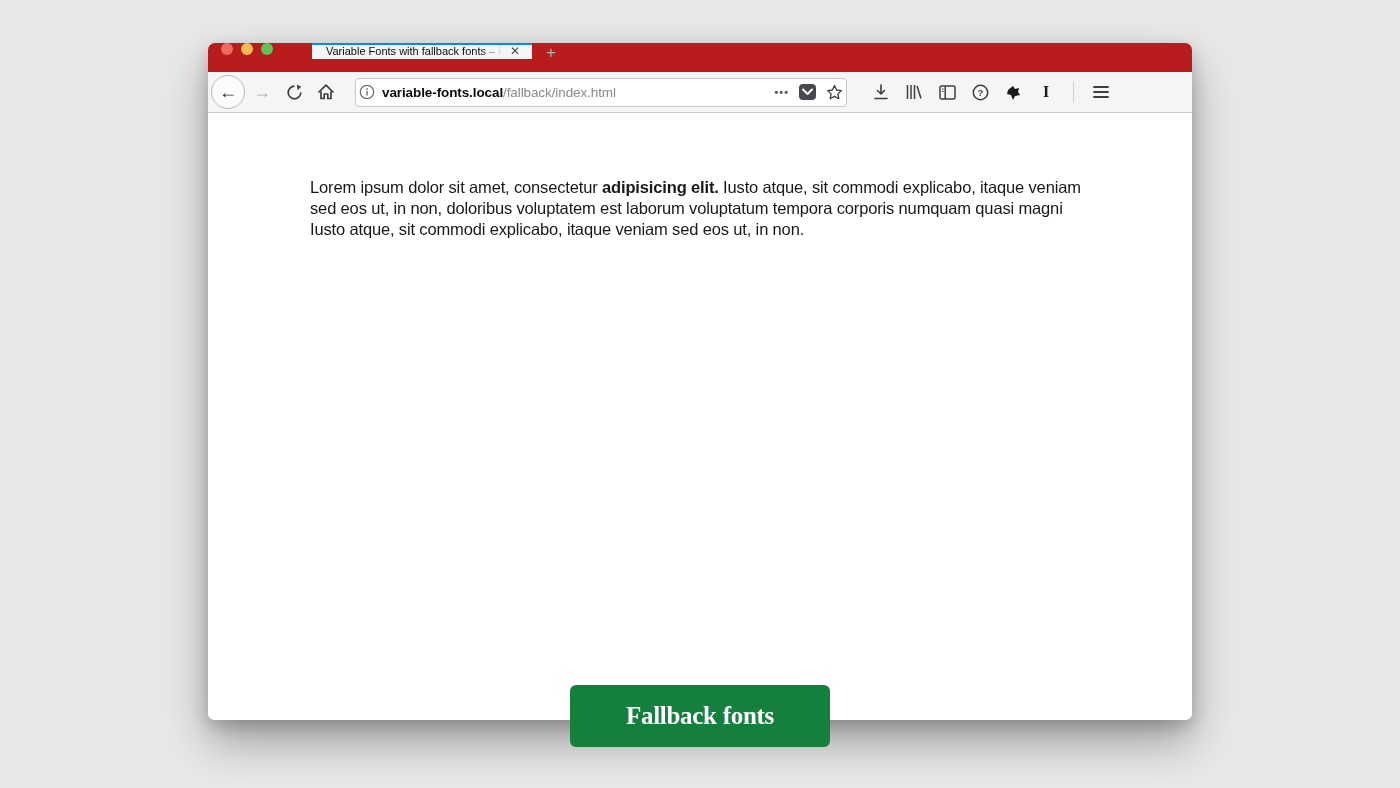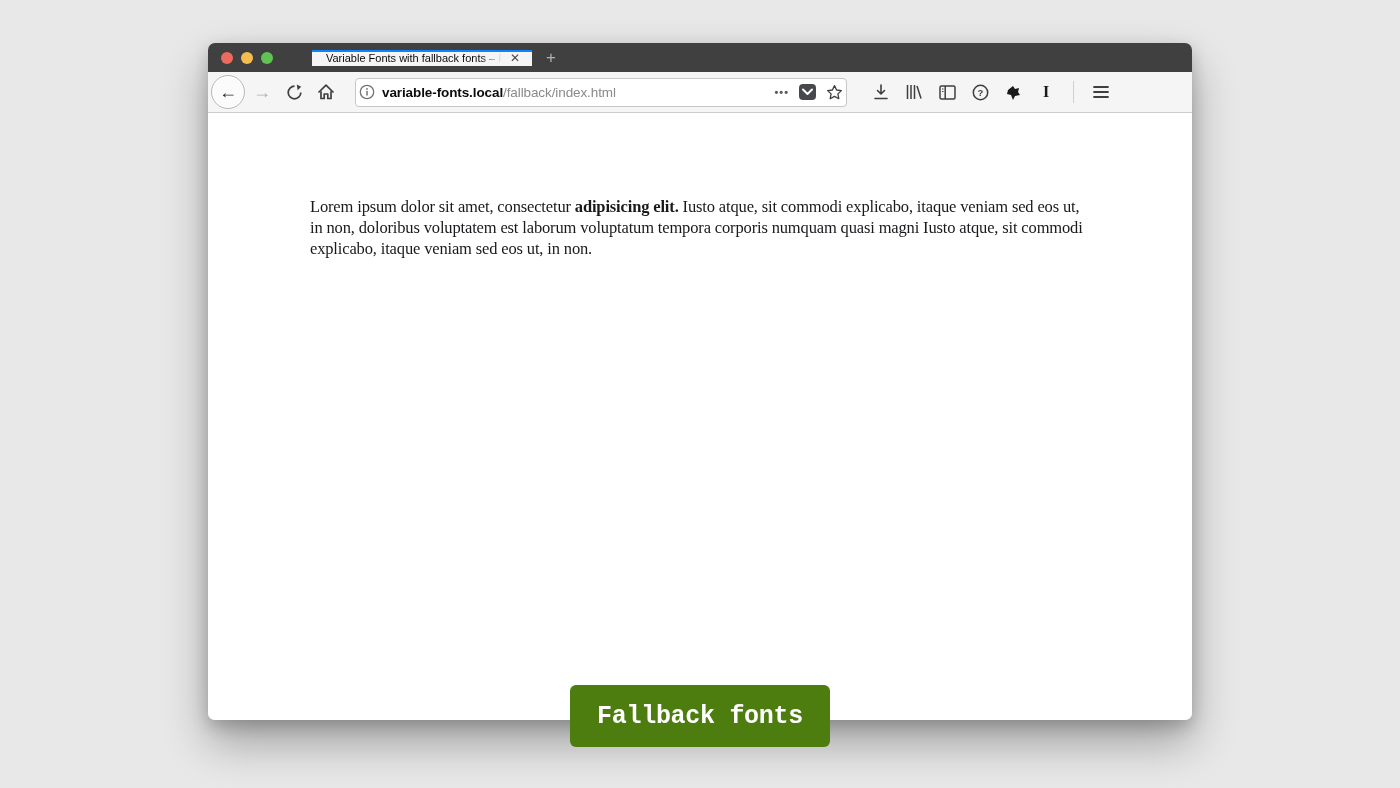--- a/index.html
+++ b/index.html
@@ -13,22 +13,22 @@
   
   .window {
     position:absolute; left:208px; top:43px; width:984px; height:677px;
     border-radius:7px;
     box-shadow:0 22px 45px rgba(0,0,0,0.32), 0 6px 16px rgba(0,0,0,0.18);
     display:flex; flex-direction:column;
   }
 
   
   .titlebar {
-    height:29px; background:#404040; border-radius:7px 7px 0 0;
-    display:flex; align-items:center; position:relative; flex:0 0 auto;
+    height:29px; background:#b91c1c; border-radius:7px 7px 0 0;
+    display:flex; align-items:flex-start; position:relative; flex:0 0 auto;
   }
   .traffic-lights { display:flex; align-items:center; gap:8px; padding:0 0 0 13px; width:104px; }
   .traffic { width:12px; height:12px; border-radius:50%; }
 
   .tab {
     width:220px; background:#f5f5f6; position:relative;
     display:flex; align-items:center; justify-content:center; gap:6px;
     padding:0 8px 0 12px;
   }
   .tab-topline { position:absolute; top:0; left:0; right:0; height:2px; background:#0a84ff; }
@@ -84,30 +84,30 @@
   
   .content {
     flex:1; background:#ffffff; border-radius:0 0 7px 7px; position:relative;
   }
   .page-heading {
     position:absolute; left:102px; top:30px;
     font-size:28px; font-weight:700; letter-spacing:-0.6px;
     color:#311b92;
   }
   .page-text {
-    position:absolute; left:102px; top:84px; width:782px;
-    font-size:16.5px; line-height:1.26; letter-spacing:-0.15px; color:#19181c;font-family:Liberation Serif, serif;
+    position:absolute; left:102px; top:64px; width:782px;
+    font-size:16.5px; line-height:1.26; letter-spacing:-0.15px; color:#19181c;
   }
   .page-text p + p { margin-top:17px; }
   .bold-frag { font-weight:700; }
 
   .cta-button {
     position:absolute; left:50%; bottom:-27px; transform:translateX(-50%);
-    width:260px; height:62px; background:#4d7c0f; border:none; border-radius:6px;
-    color:#ffffff; font-family:Liberation Mono, monospace;
+    width:260px; height:62px; background:#15803d; border:none; border-radius:6px;
+    color:#ffffff; font-family:Liberation Serif, serif;
     font-size:25px; font-weight:700; letter-spacing:-0.3px;
     display:flex; align-items:center; justify-content:center;
     cursor:pointer;
   }
 </style>
 </head>
 <body>
 
 <div class="window">
 

